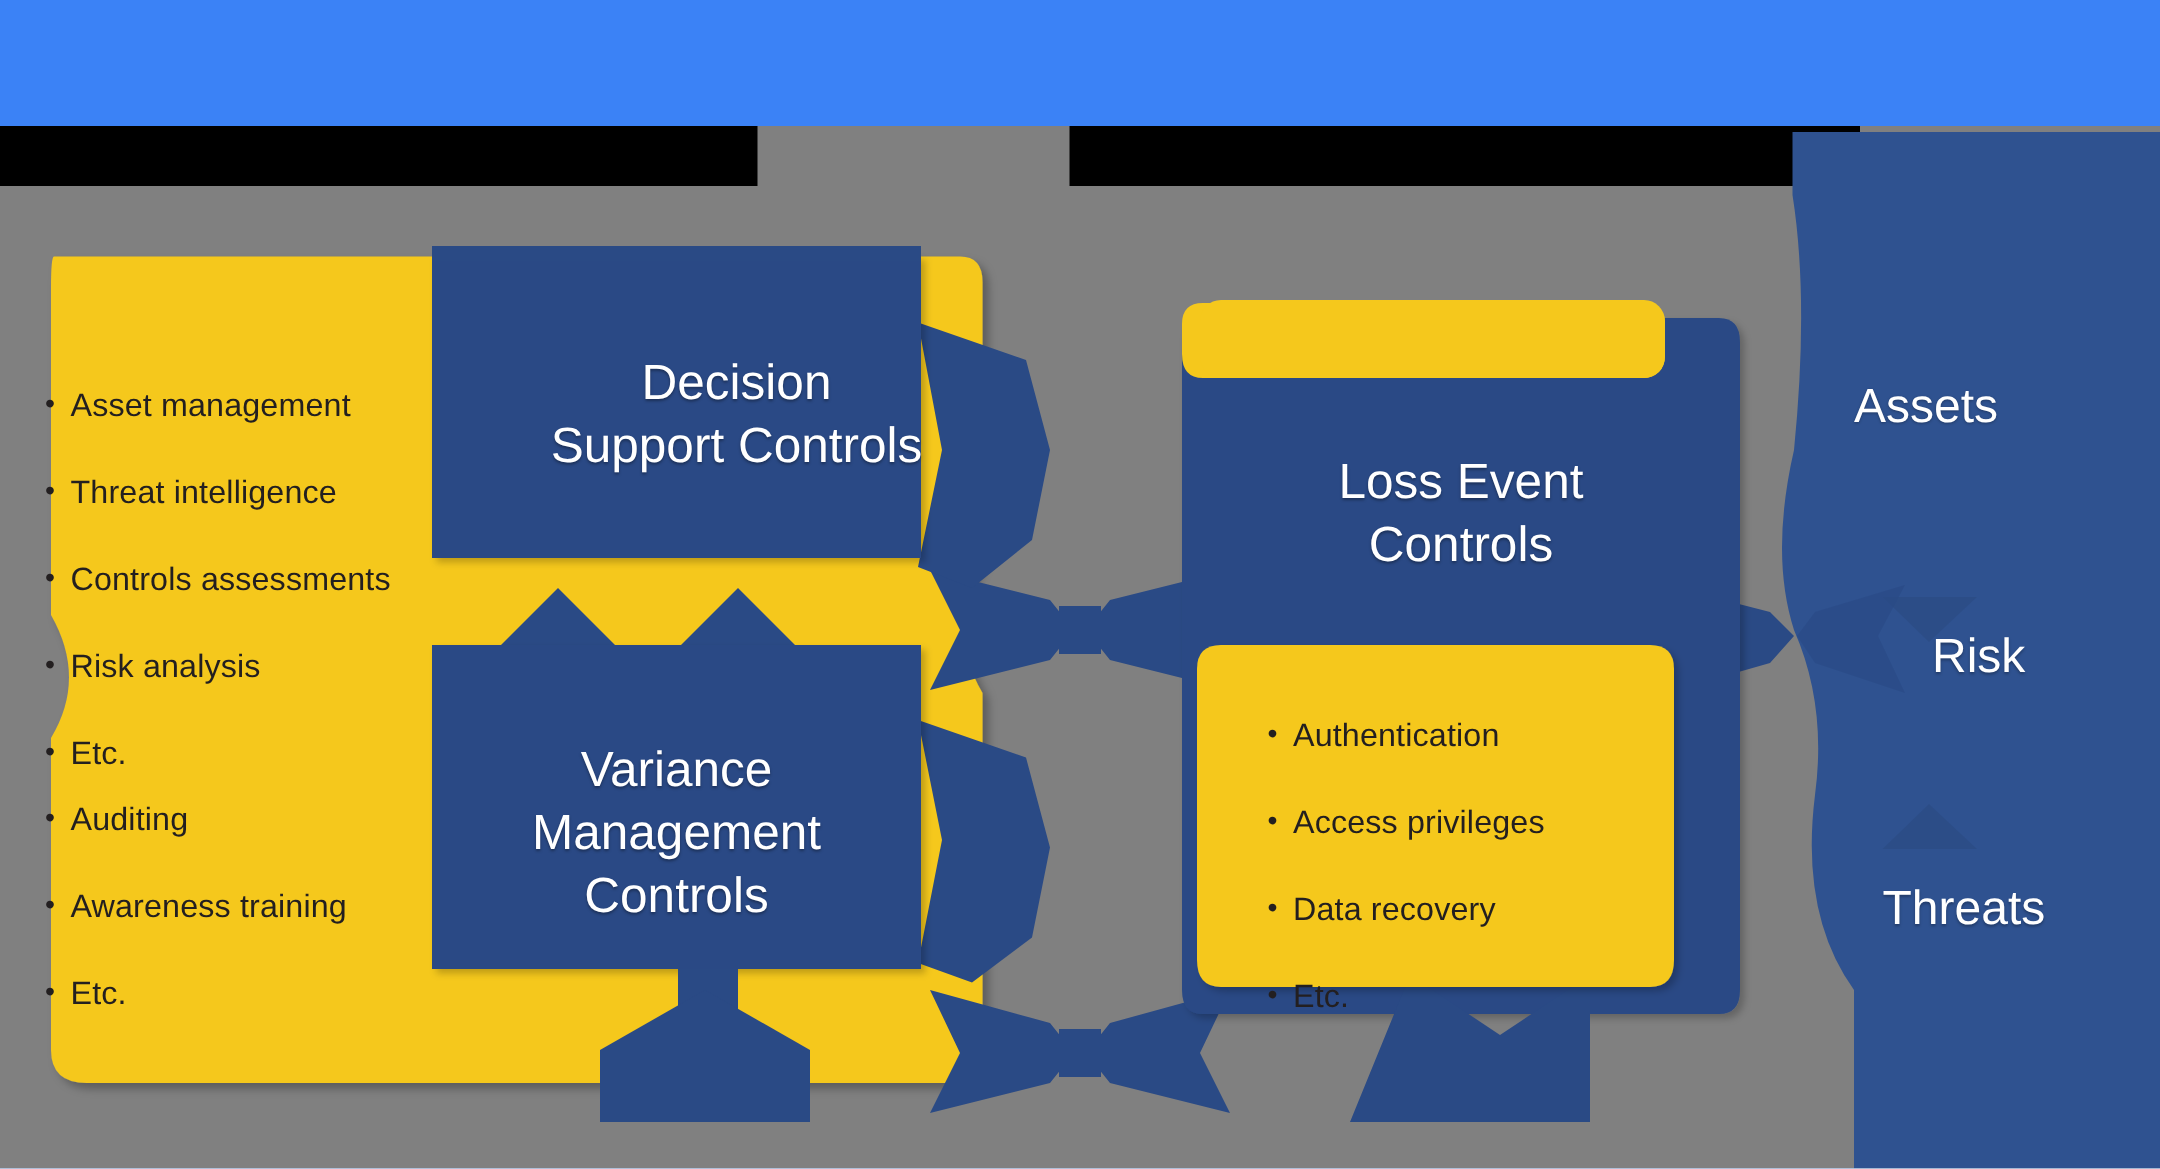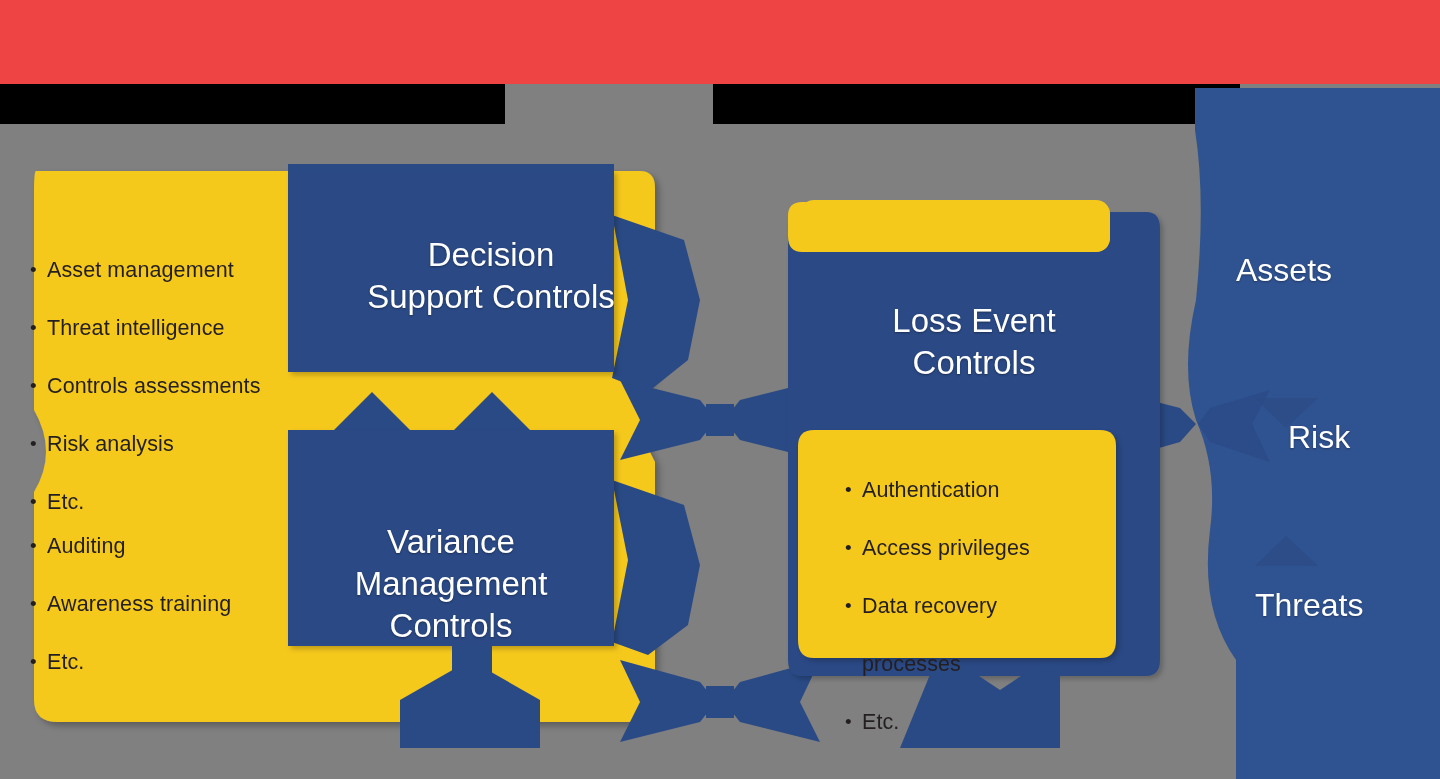--- a/index.html
+++ b/index.html
@@ -1,17 +1,17 @@
 <!DOCTYPE html>
 <html><head>
 <meta charset="utf-8">
 <style>
   html,body{margin:0;padding:0;background:#ffffff;}
   body{font-family:"Liberation Sans",sans-serif;}
-  #stage{position:relative;width:1440px;height:779px;background:#ef4444;overflow:hidden;}
+  #stage{position:relative;width:1440px;height:779px;background:#3b82f6;overflow:hidden;}
 
   
   .gray-plate{position:absolute;background:#808080;}
   .black-band{position:absolute;background:#000000;}
 
   
   #art{position:absolute;left:0;top:0;width:1440px;height:779px;}
 
   
   .bullets{
@@ -198,28 +198,27 @@
   <div class="bullets" style="left:30px;top:503px;width:270px;">
     <span class="li">Auditing</span>
     <span class="li">Awareness training</span>
     <span class="li">Etc.</span>
   </div>
 
   <div class="bullets" style="left:845px;top:447px;width:265px;">
     <span class="li">Authentication</span>
     <span class="li">Access privileges</span>
     <span class="li">Data recovery</span>
-    <span class="li cont">processes</span>
     <span class="li">Etc.</span>
   </div>
 
   <div class="ctrl-label" style="left:288px;top:234px;width:326px;margin-left:40px;">Decision
 Support Controls</div>
 
-  <div class="ctrl-label" style="left:288px;top:521px;width:326px;">Variance
+  <div class="ctrl-label" style="left:288px;top:492px;width:326px;">Variance
 Management
 Controls</div>
 
   <div class="ctrl-label" style="left:788px;top:300px;width:372px;">Loss Event
 Controls</div>
 
   <div class="col-label" style="left:1236px;top:251px;">Assets</div>
 
   <div class="col-label" style="left:1288px;top:418px;">Risk</div>
 

